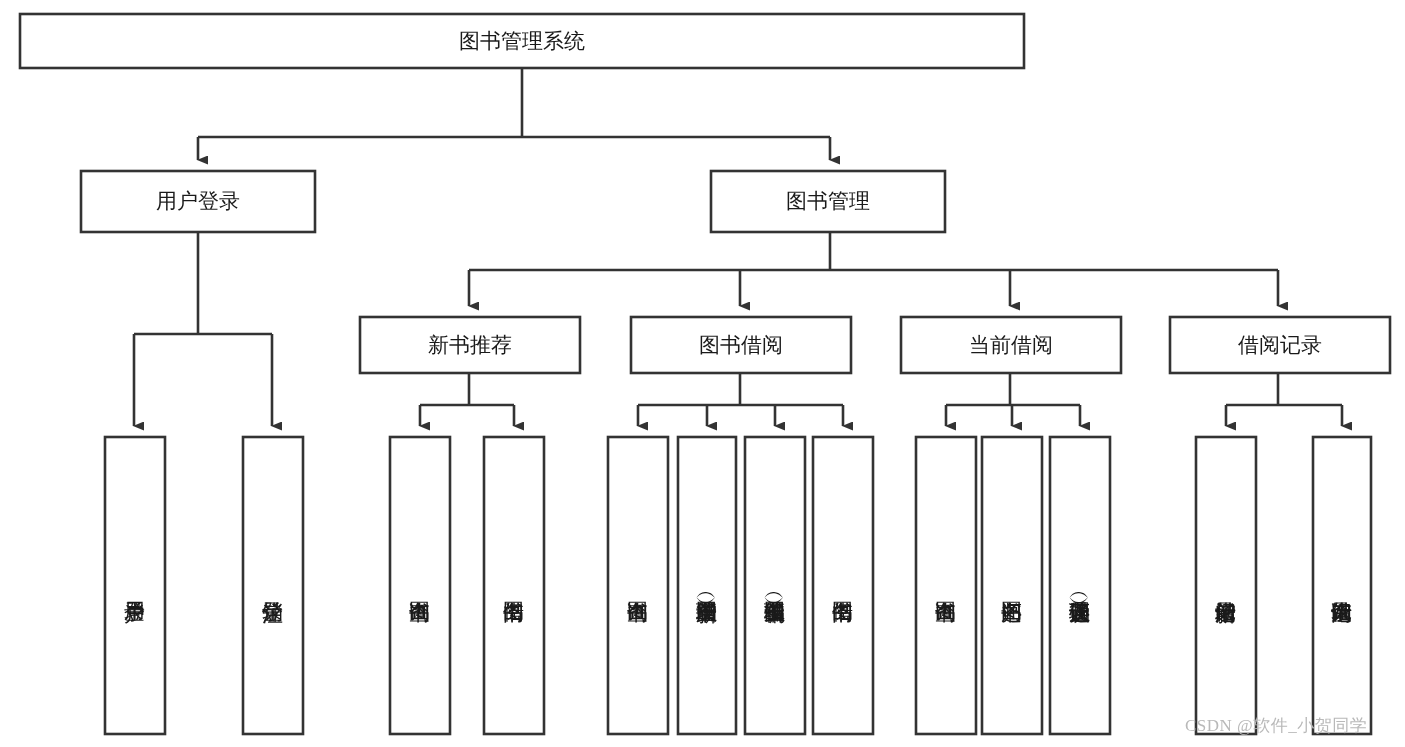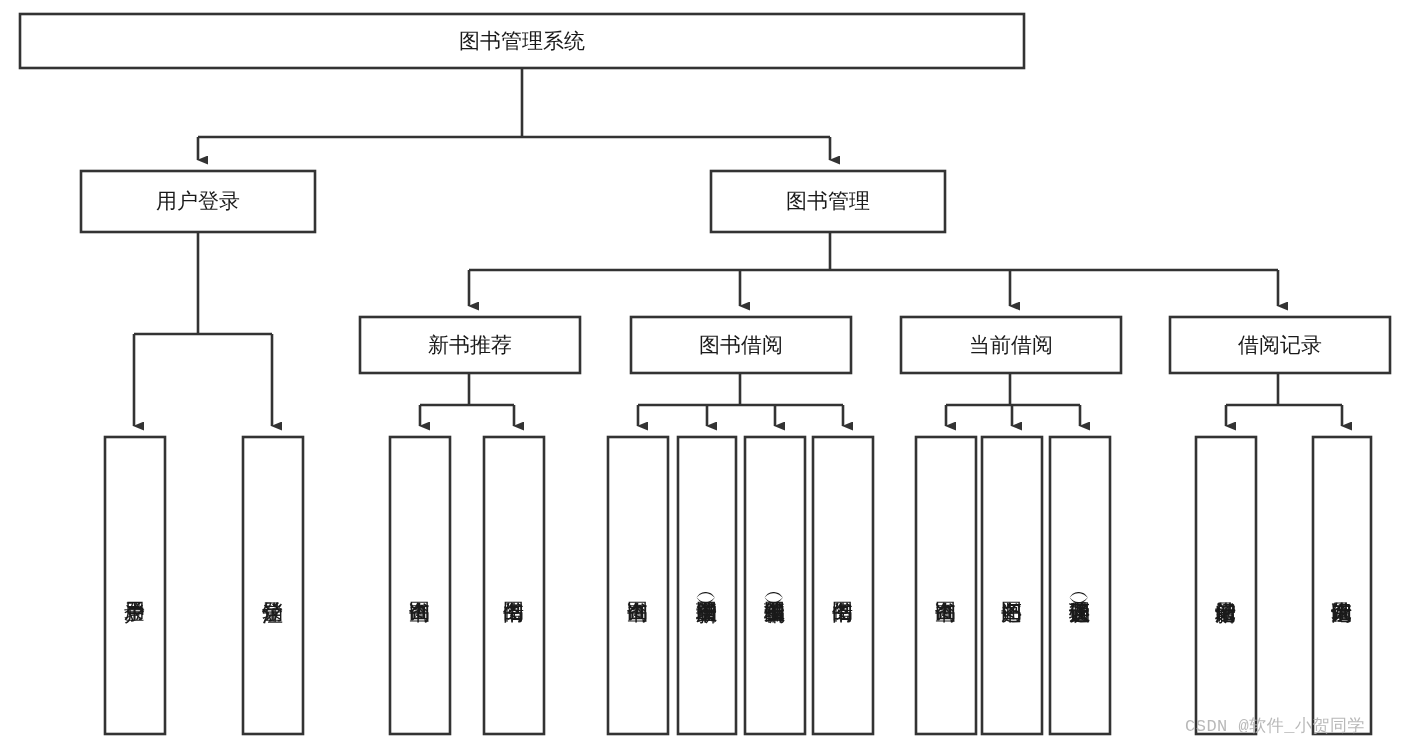--- a/index.html
+++ b/index.html
@@ -41,21 +41,21 @@
   .node-label-v {
     font-family: "Liberation Sans", "DejaVu Sans", sans-serif;
     font-size: 21px;
     fill: #1a1a1a;
     writing-mode: vertical-rl;
     text-orientation: upright;
     text-anchor: middle;
   }
   .watermark {
     position: absolute;
-    font-family: Liberation Mono, monospace;
+    font-family: Liberation Serif, serif;
     font-size: 17px;
     color: #b9b9b9;
     white-space: nowrap;
     left: 1185px;
     top: 714px;
     letter-spacing: 0.5px;
   }
 </style>
 </head>
 <body>

